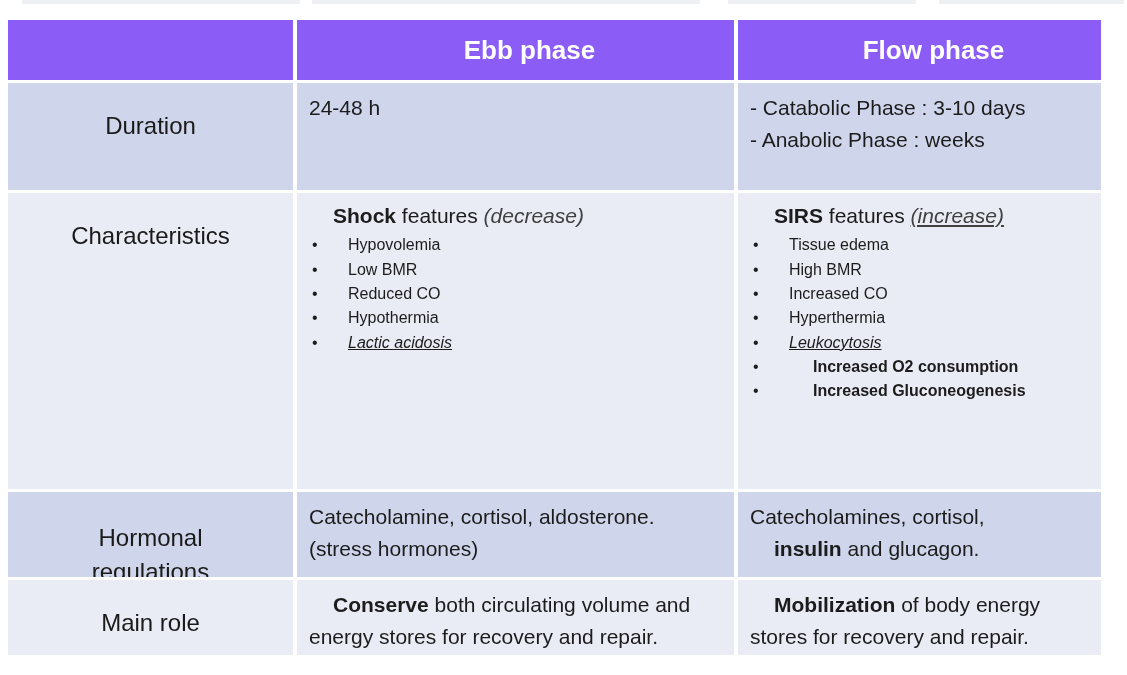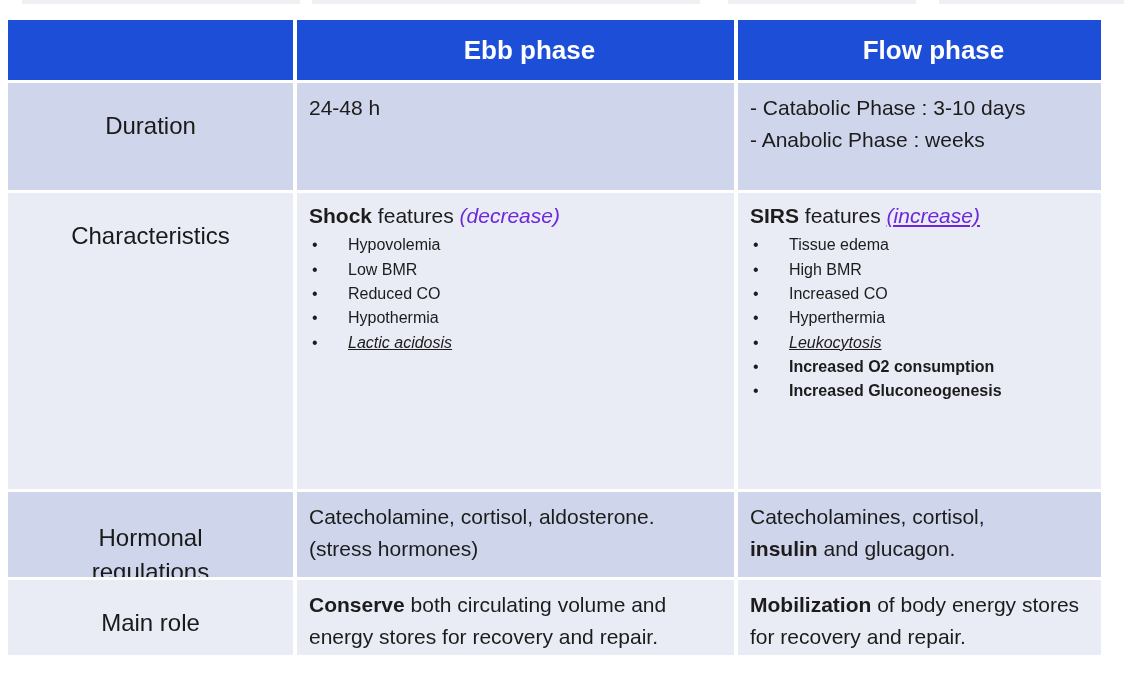--- a/index.html
+++ b/index.html
@@ -23,21 +23,21 @@
     left: 8px;
     top: 20px;
     display: grid;
     grid-template-columns: 285px 437px 363px;
     grid-template-rows: 60px 107px 296px 85px 75px;
     column-gap: 4px;
     row-gap: 3px;
   }
   .cell { box-sizing: border-box; overflow: hidden; }
   .hdr {
-    background: #1d4ed8;
+    background: #8b5cf6;
     color: #ffffff;
     font-weight: bold;
     font-size: 26px;
     display: flex;
     align-items: center;
     justify-content: center;
     padding-left: 28px;
   }
   .band-a { background: #CFD5EA; }
   .band-b { background: #E9EBF5; }
@@ -50,22 +50,22 @@
   .label-cell .wrap-narrow {
     max-width: 180px;
     margin: 0 auto;
     line-height: 1.42;
   }
   .body-cell {
     font-size: 21px;
     padding: 9px 8px 8px 12px;
     line-height: 1.5;
   }
-  .b { font-weight: bold; }
-  .accent { color: #6d28d9; font-style: italic; }
+  .b { font-weight: bold; margin-left: 24px; }
+  .accent { color: #404040; font-style: italic; }
   .accent.u { text-decoration: underline; }
   .iu { font-style: italic; text-decoration: underline; text-align: right; }
   .bullets { margin-top: 3px; }
   .bullet {
     display: flex;
     line-height: 1.52;
     font-size: 16px;
   }
   .bullet .dot {
     width: 36px;

